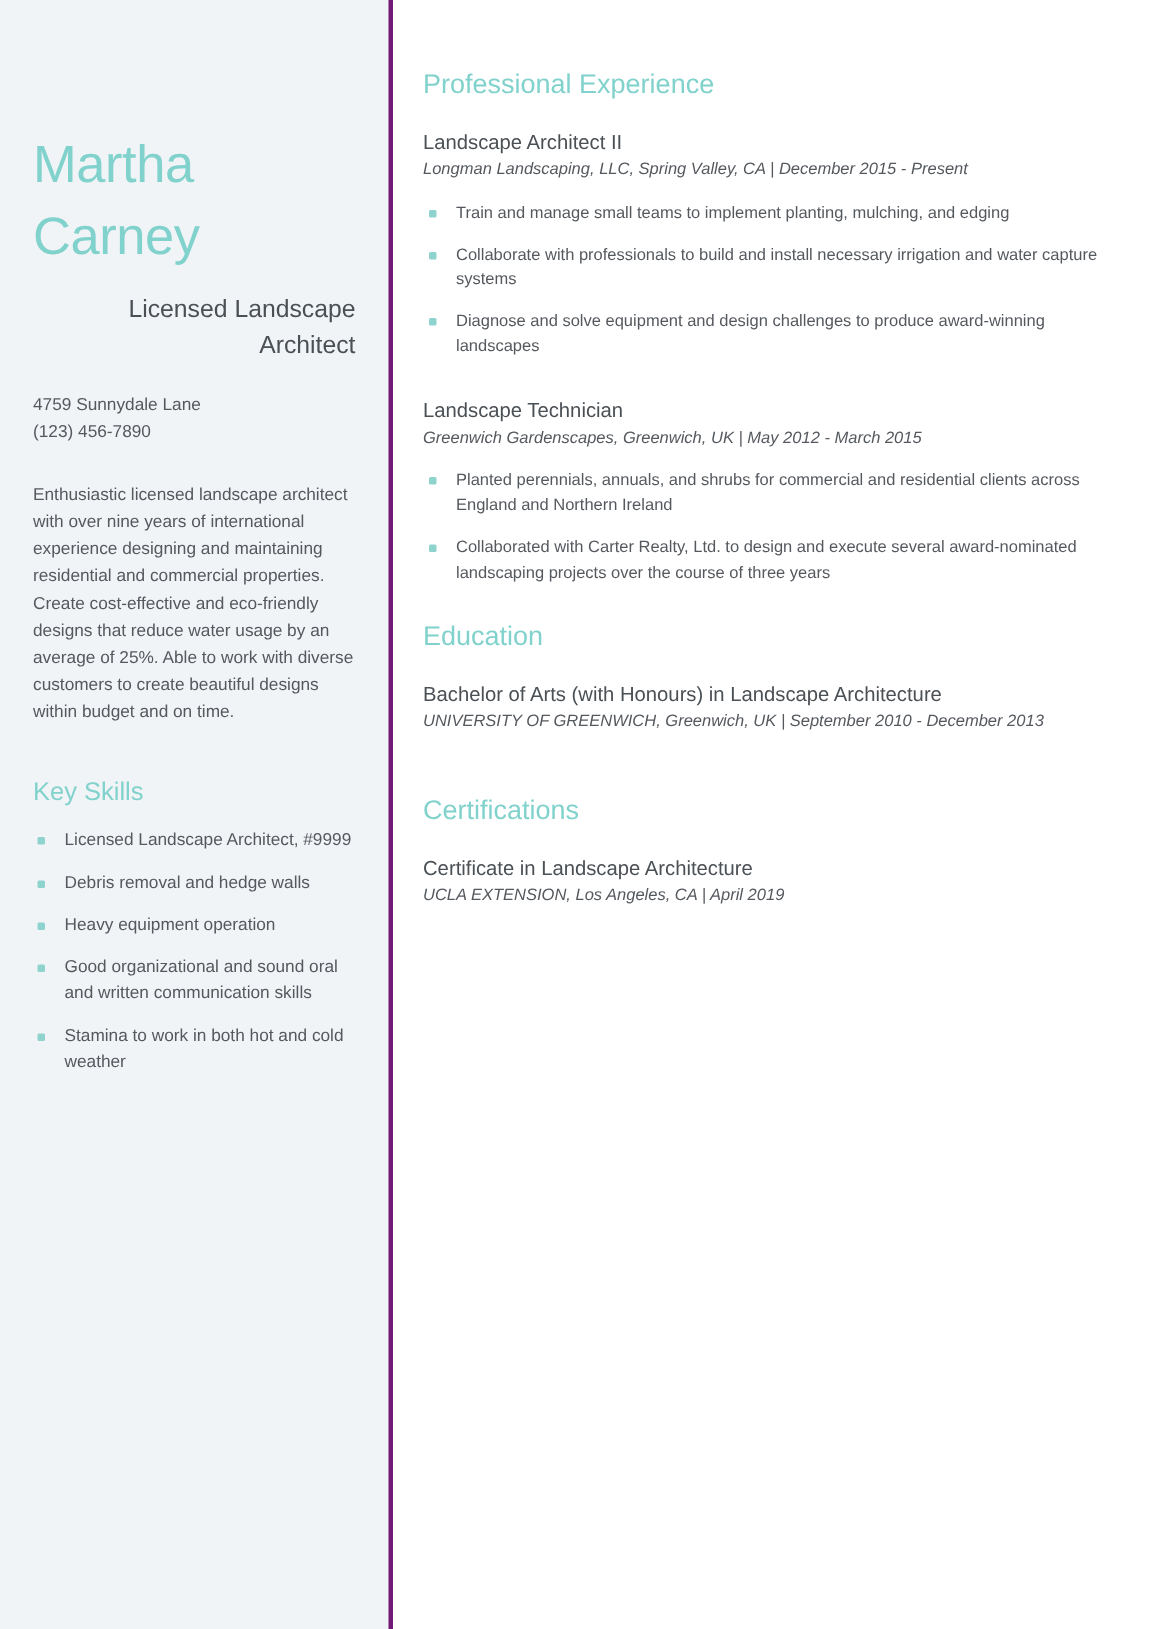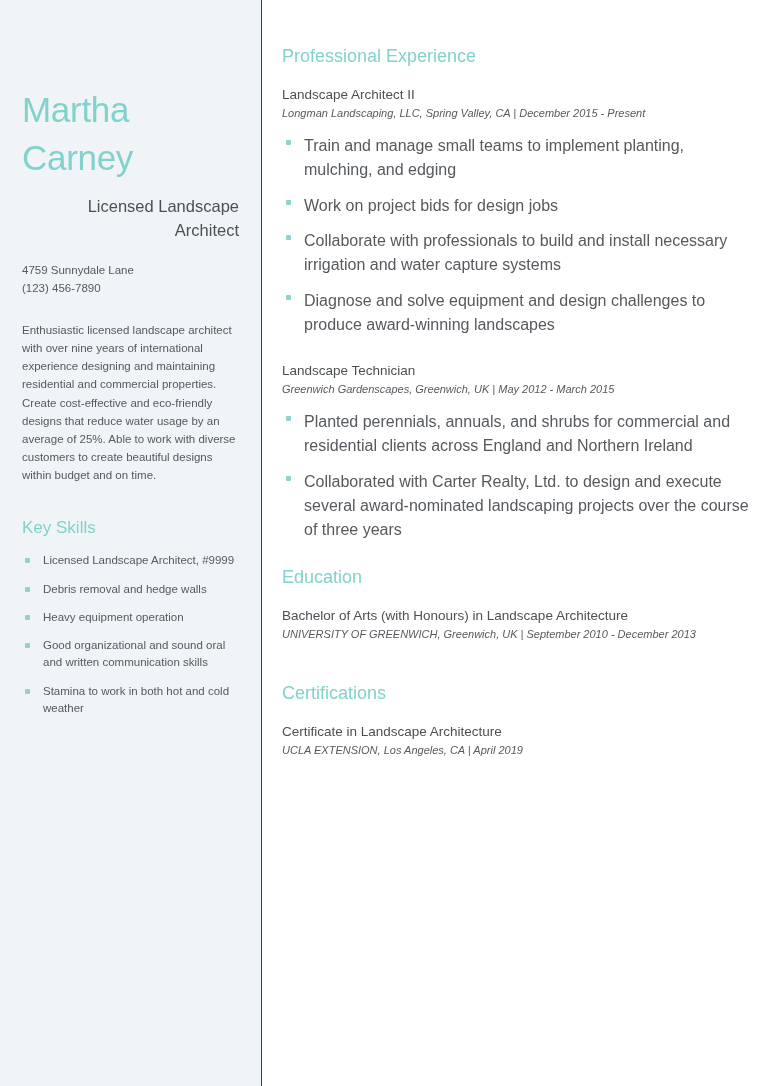--- a/index.html
+++ b/index.html
@@ -18,21 +18,21 @@
     background: #ffffff;
     overflow: hidden;
     display: flex;
   }
 
   
   .sidebar {
     width: 262px;
     min-width: 262px;
     background: #f1f4f6;
-    border-right: 1px solid #701a75;
+    border-right: 3px solid #701a75;
     box-sizing: border-box;
     padding: 86px 22px 0 22px;
   }
   .name {
     font-size: 35px;
     line-height: 1.36;
     color: #81d2cc;
     font-weight: normal;
     margin: 0 0 14px 0;
     letter-spacing: -0.3px;
@@ -125,21 +125,21 @@
   }
   .bullets {
     list-style: none;
     margin: 0;
     padding: 0;
   }
   .bullets li {
     position: relative;
     padding-left: 22px;
     margin-bottom: 11px;
-    font-size: 16px;
+    font-size: 11px;
     line-height: 1.52;
     color: #55595e;
   }
   .bullets li .bullet {
     left: 4px;
     top: 6px;
   }
   .edu-block .entry-meta {
     margin-bottom: 0;
   }
@@ -181,21 +181,20 @@
   <main class="main">
 
     <section class="section">
       <h3 class="section-heading">Professional Experience</h3>
 
       <div class="entry">
         <h4 class="entry-title">Landscape Architect II</h4>
         <p class="entry-meta">Longman Landscaping, LLC, Spring Valley, CA | December 2015 - Present</p>
         <ul class="bullets">
           <li><span class="bullet"></span><span>Train and manage small teams to implement planting, mulching, and edging</span></li>
-          <li><span class="bullet"></span><span>Work on project bids for design jobs</span></li>
           <li><span class="bullet"></span><span>Collaborate with professionals to build and install necessary irrigation and water capture systems</span></li>
           <li><span class="bullet"></span><span>Diagnose and solve equipment and design challenges to produce award-winning landscapes</span></li>
         </ul>
       </div>
 
       <div class="entry" style="margin-top:26px;">
         <h4 class="entry-title">Landscape Technician</h4>
         <p class="entry-meta">Greenwich Gardenscapes, Greenwich, UK | May 2012 - March 2015</p>
         <ul class="bullets">
           <li><span class="bullet"></span><span>Planted perennials, annuals, and shrubs for commercial and residential clients across England and Northern Ireland</span></li>

